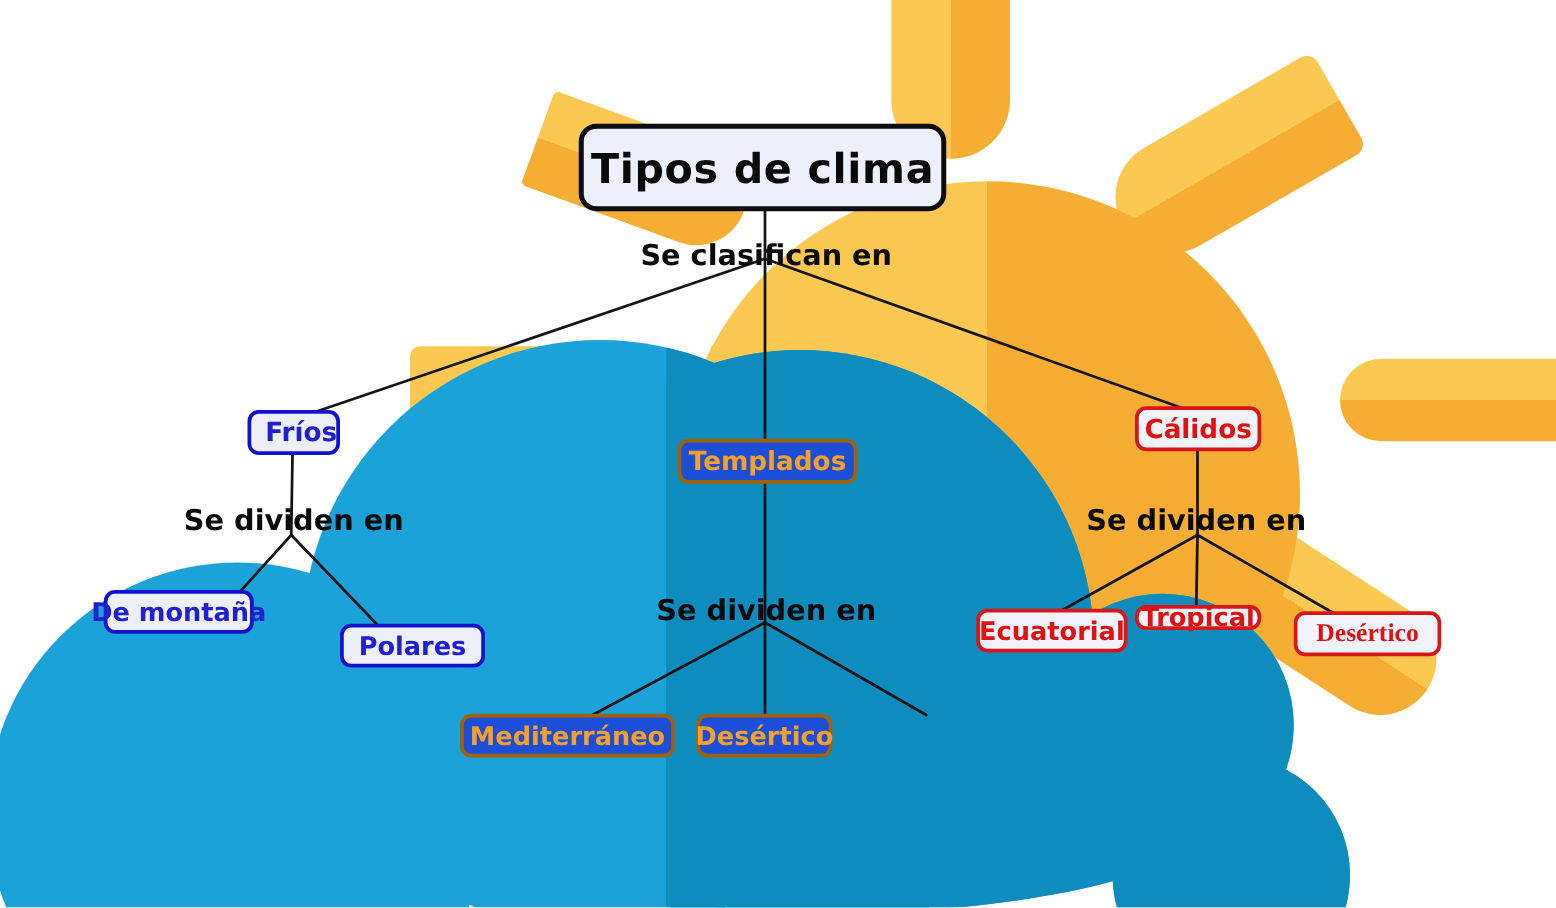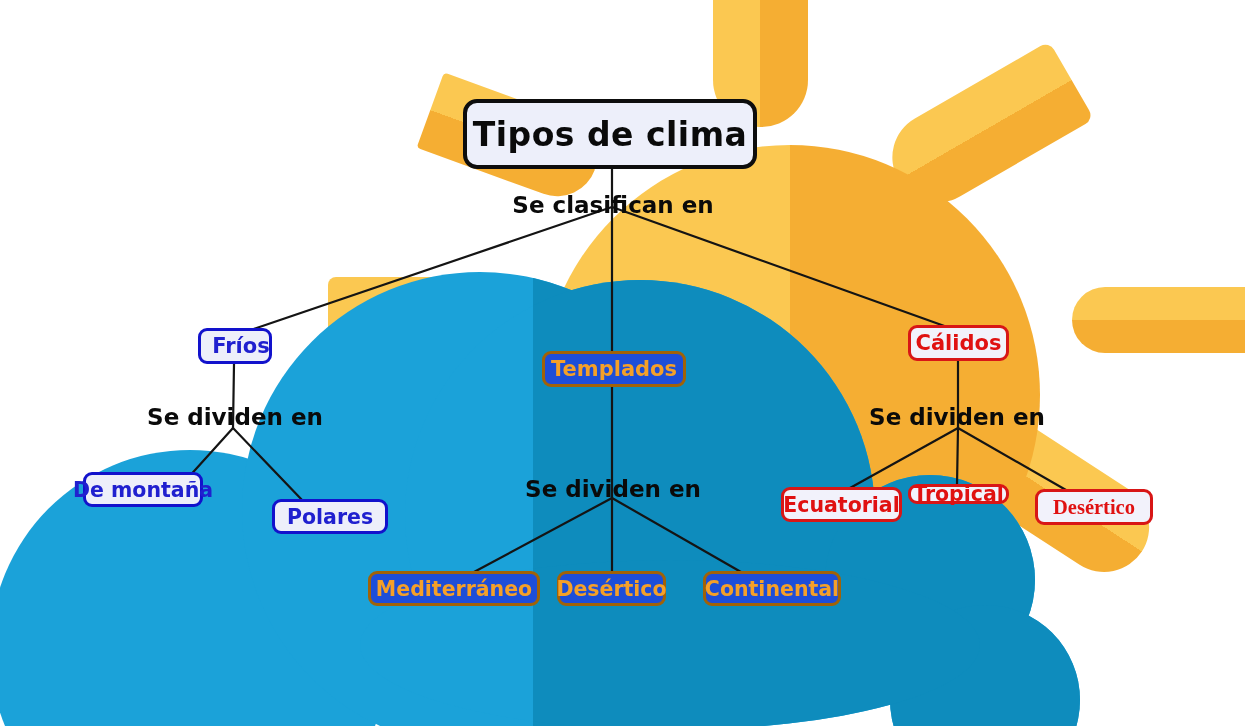--- a/index.html
+++ b/index.html
@@ -125,19 +125,18 @@
 
   <div class="node node-l1 cold n-frios">Fríos</div>
   <div class="node node-l1 warm n-templados">Templados</div>
   <div class="node node-l1 hot n-calidos">Cálidos</div>
 
   <div class="node node-l2 cold n-montana">De montaña</div>
   <div class="node node-l2 cold n-polares">Polares</div>
 
   <div class="node node-l2 warm n-medit">Mediterráneo</div>
   <div class="node node-l2 warm n-ocean">Desértico</div>
-  <div class="node node-l2 warm n-conti">Continental</div>
 
   <div class="node node-l2 hot n-ecua">Ecuatorial</div>
   <div class="node node-l2 hot n-trop">Tropical</div>
   <div class="node node-l2 hot n-des">Desértico</div>
 
 </div>
 
 </body></html>

